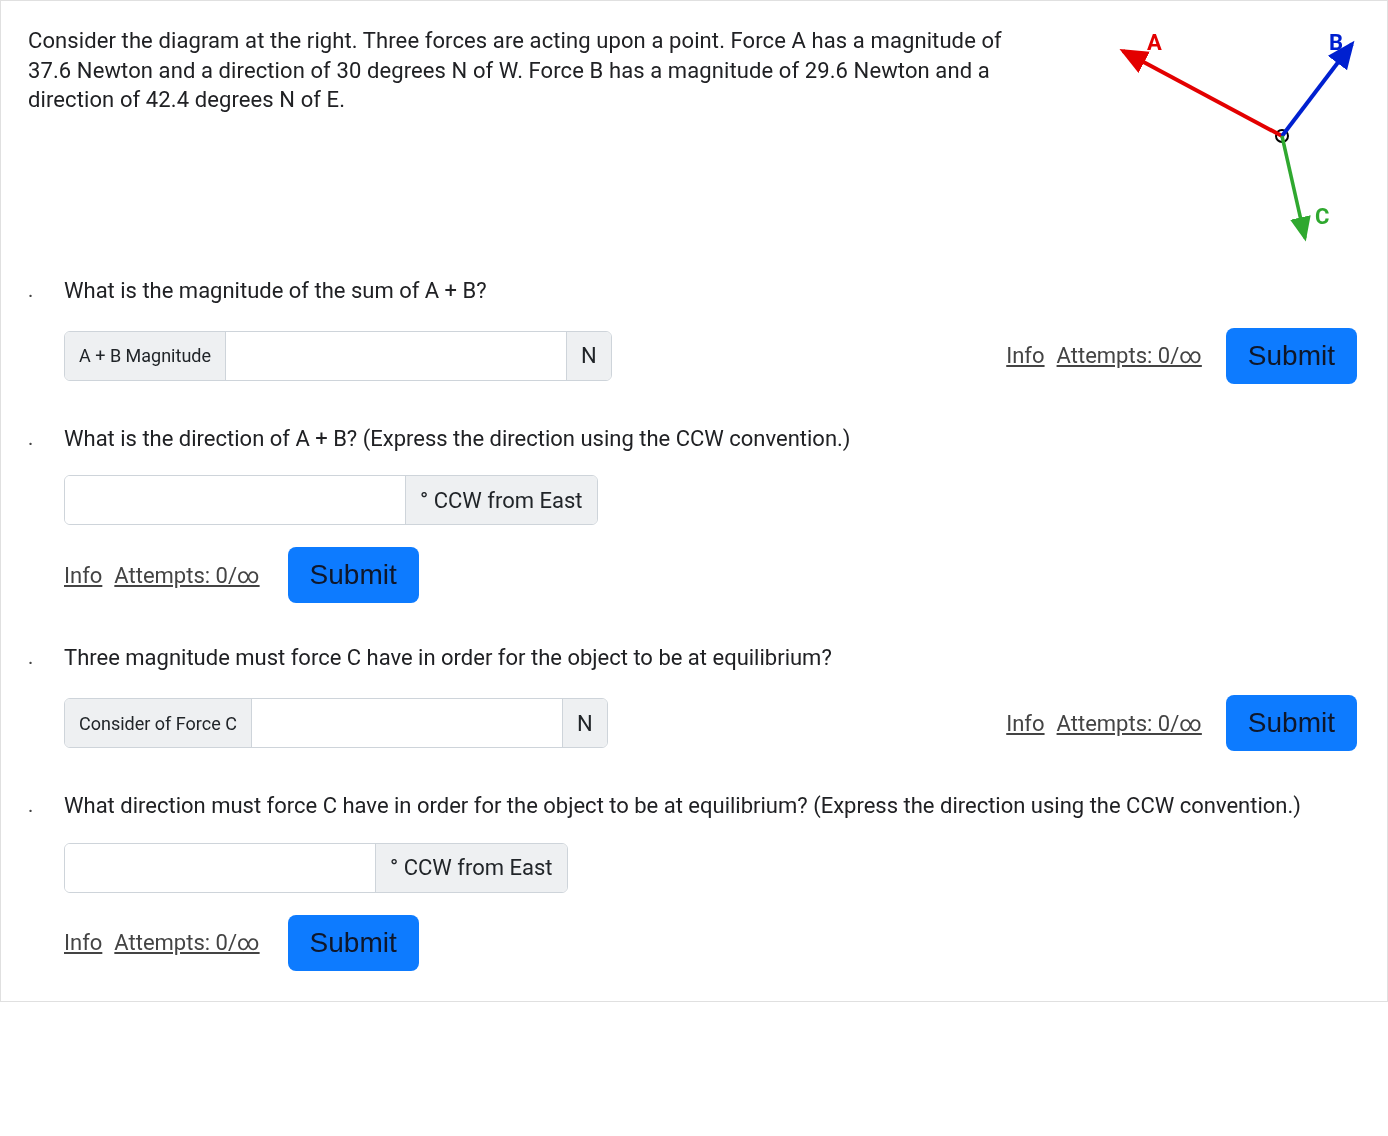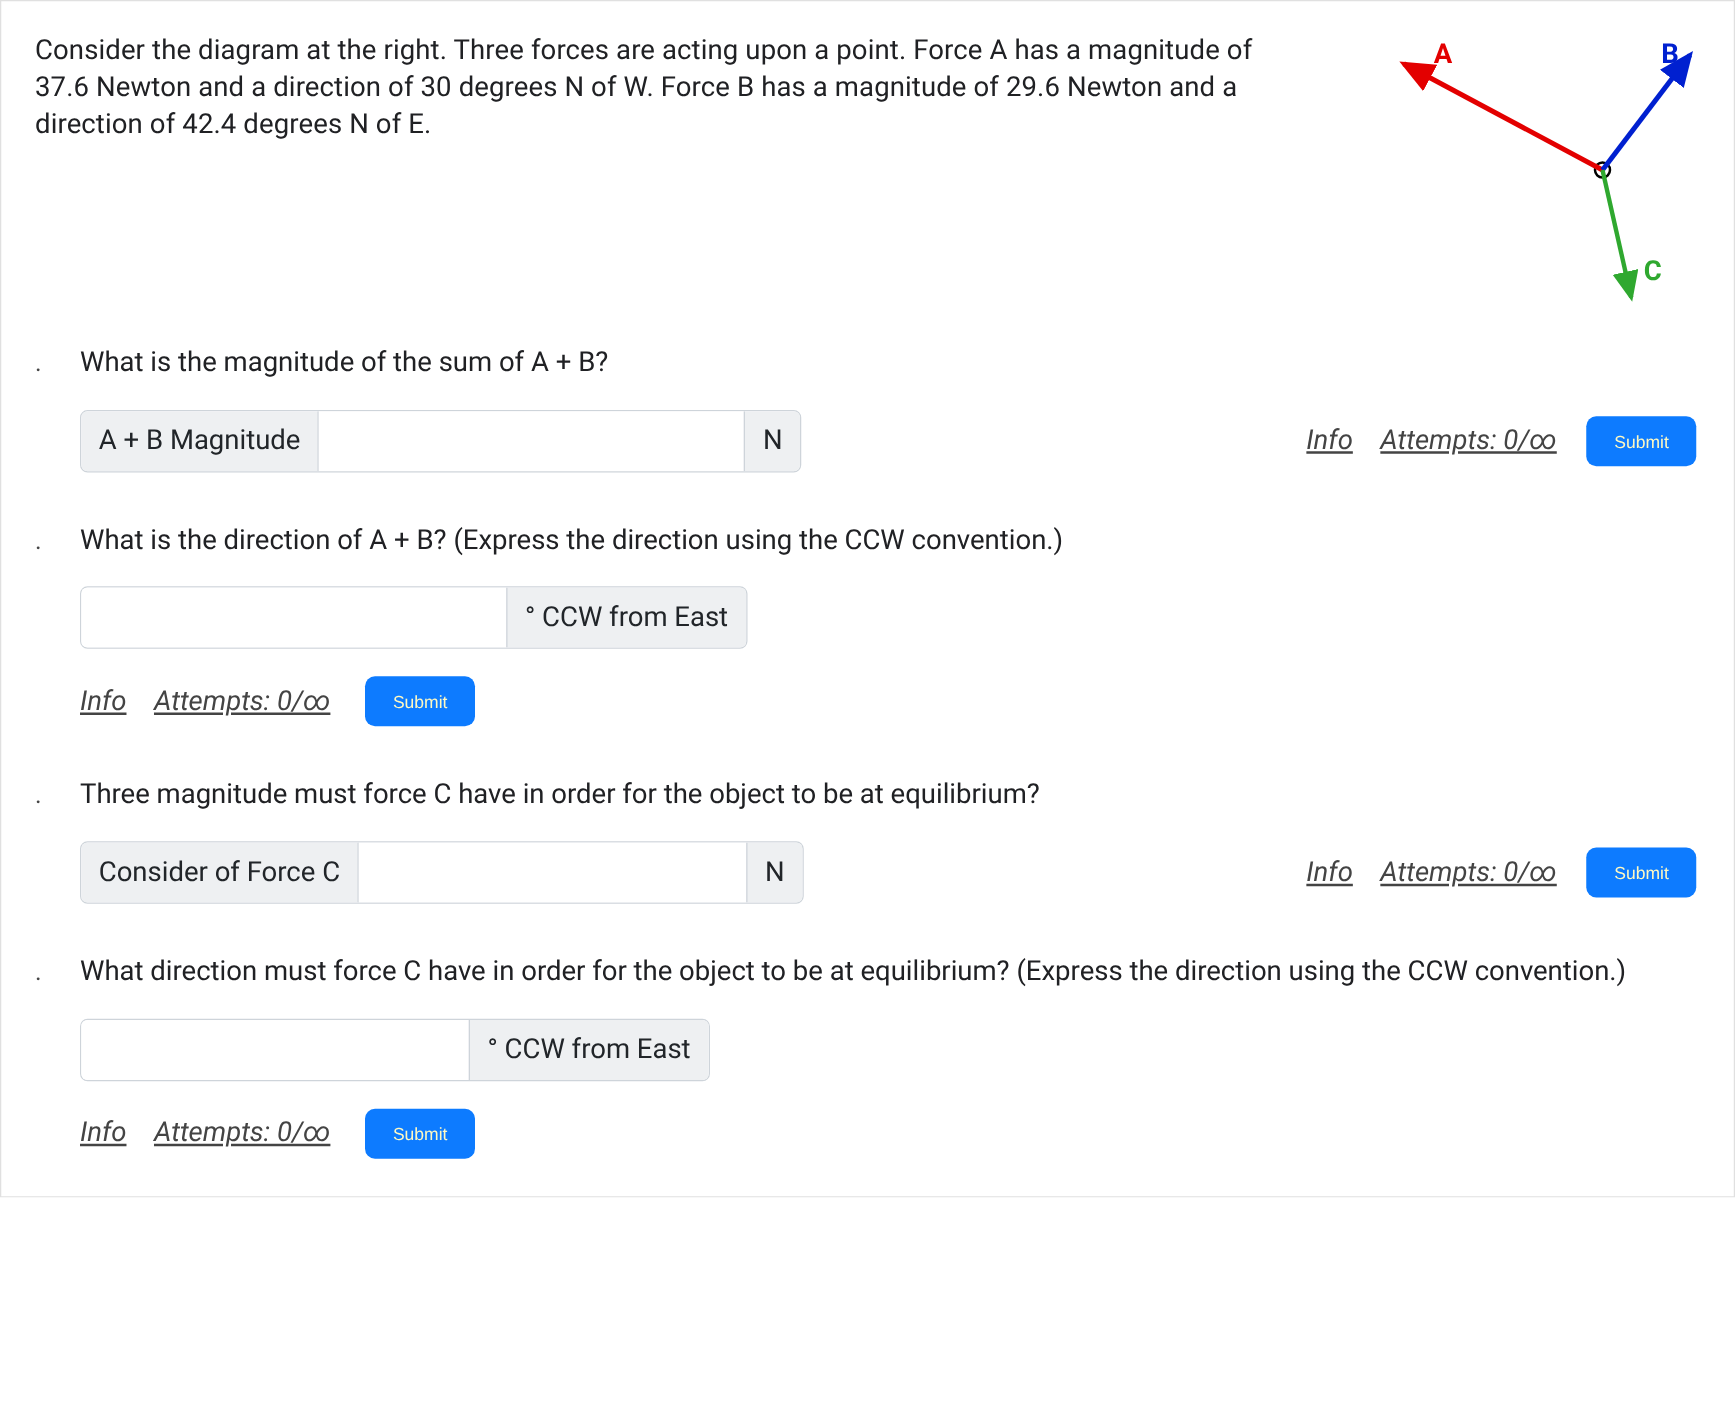--- a/index.html
+++ b/index.html
@@ -66,21 +66,21 @@
     border-radius: 6px;
     overflow: hidden;
     height: 50px;
   }
   .ig-label {
     background: #eef0f2;
     padding: 0 14px;
     display: flex;
     align-items: center;
     color: #212529;
-    font-size: 22px;
+    font-size: 18px;
     border-right: 1px solid #ced4da;
     white-space: nowrap;
   }
   .ig-input {
     border: none;
     outline: none;
     font-size: 22px;
     padding: 0 12px;
     width: 340px;
     background: #fff;
@@ -91,36 +91,35 @@
     display: flex;
     align-items: center;
     color: #212529;
     font-size: 22px;
     border-left: 1px solid #ced4da;
     white-space: nowrap;
   }
   .meta-links {
     display: inline-flex;
     align-items: center;
-    gap: 22px;
+    gap: 12px;
     color: #444;
     font-size: 22px;
-    font-style: italic;
   }
   .meta-links a {
     color: #444;
     text-decoration: underline;
     cursor: pointer;
   }
   .submit-btn {
     background: #0d7bff;
-    color: #fef9c3;
+    color: #0f172a;
     border: none;
     border-radius: 8px;
-    font-size: 14px;
+    font-size: 28px;
     padding: 12px 22px;
     cursor: pointer;
   }
   .spacer { flex: 1; }
   .row-below {
     display: flex;
     align-items: center;
     gap: 28px;
     margin-top: 22px;
   }

